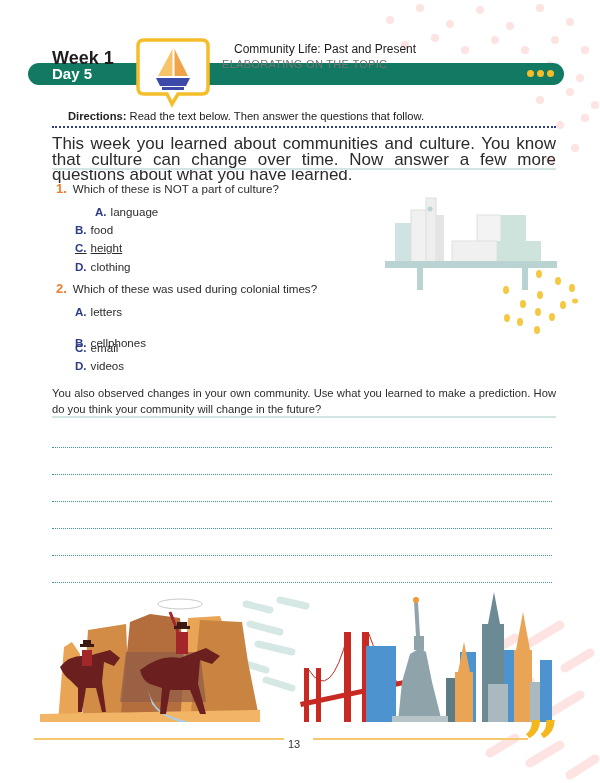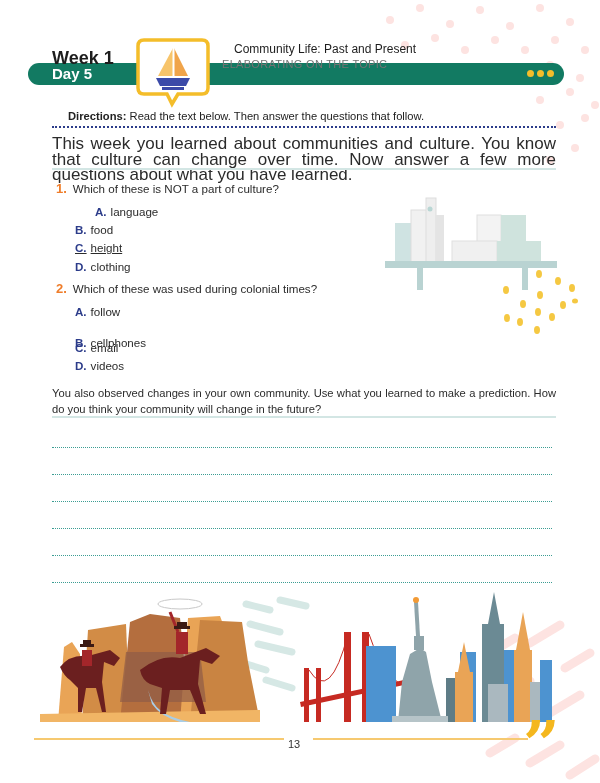--- a/index.html
+++ b/index.html
@@ -119,21 +119,21 @@
 <div class="intro">This week you learned about communities and culture. You know that culture can change over time. Now answer a few more questions about what you have learned.</div>
 <div class="intro-line"></div>
 
 <div class="q" style="top:181px;"><span class="num">1.</span><span>Which of these is NOT a part of culture?</span></div>
 <div class="opt" style="top:205px;margin-left:20px;"><span class="letter">A.</span><span>language</span></div>
 <div class="opt" style="top:223px;"><span class="letter">B.</span><span>food</span></div>
 <div class="opt" style="top:241px;text-decoration:underline;"><span class="letter">C.</span><span>height</span></div>
 <div class="opt" style="top:260px;"><span class="letter">D.</span><span>clothing</span></div>
 
 <div class="q" style="top:281px;"><span class="num">2.</span><span>Which of these was used during colonial times?</span></div>
-<div class="opt" style="top:305px;"><span class="letter">A.</span><span>follow</span></div>
+<div class="opt" style="top:305px;"><span class="letter">A.</span><span>letters</span></div>
 <div class="opt" style="top:336px;"><span class="letter">B.</span><span>cellphones</span></div>
 <div class="opt" style="top:341px;"><span class="letter">C.</span><span>email</span></div>
 <div class="opt" style="top:359px;text-align:right;"><span class="letter">D.</span><span>videos</span></div>
 
 <svg class="shelf" viewBox="0 0 220 150">
   <rect x="18" y="38" width="16" height="40" fill="#cfe3e2"></rect>
   <rect x="34" y="25" width="16" height="53" fill="#f1f1f1" stroke="#dddddd"></rect>
   <rect x="49" y="13" width="10" height="65" fill="#eeeeee" stroke="#dddddd"></rect>
   <circle cx="53" cy="24" r="2.5" fill="#b9d6d4"></circle>
   <rect x="59" y="30" width="8" height="48" fill="#e4e4e4"></rect>

